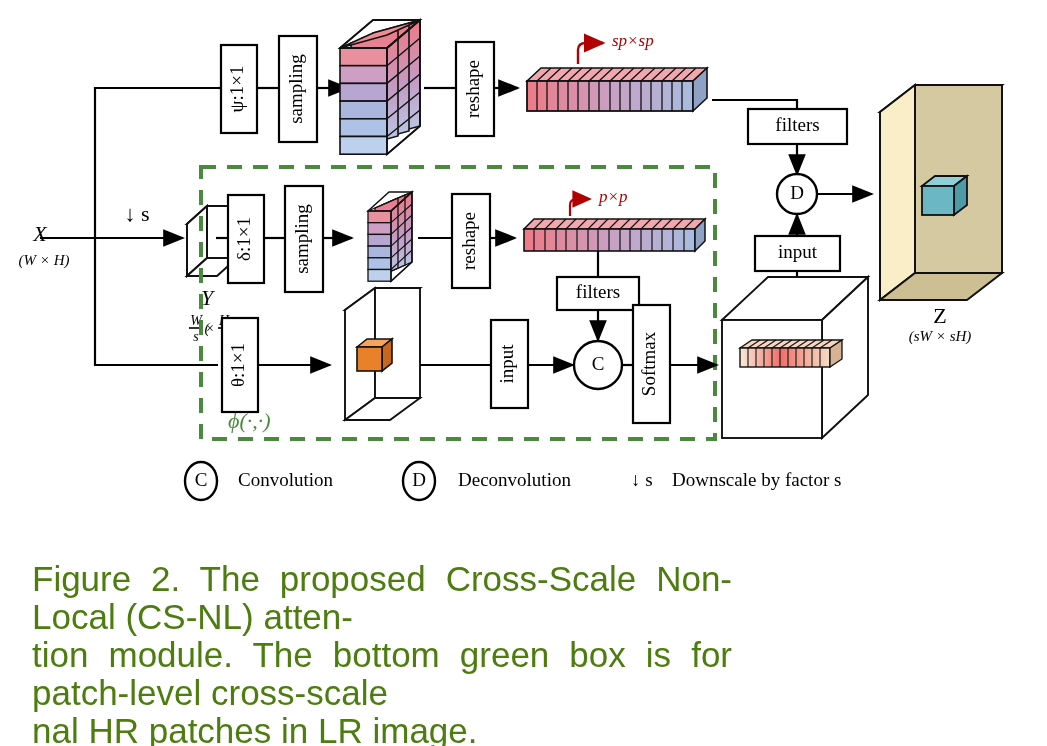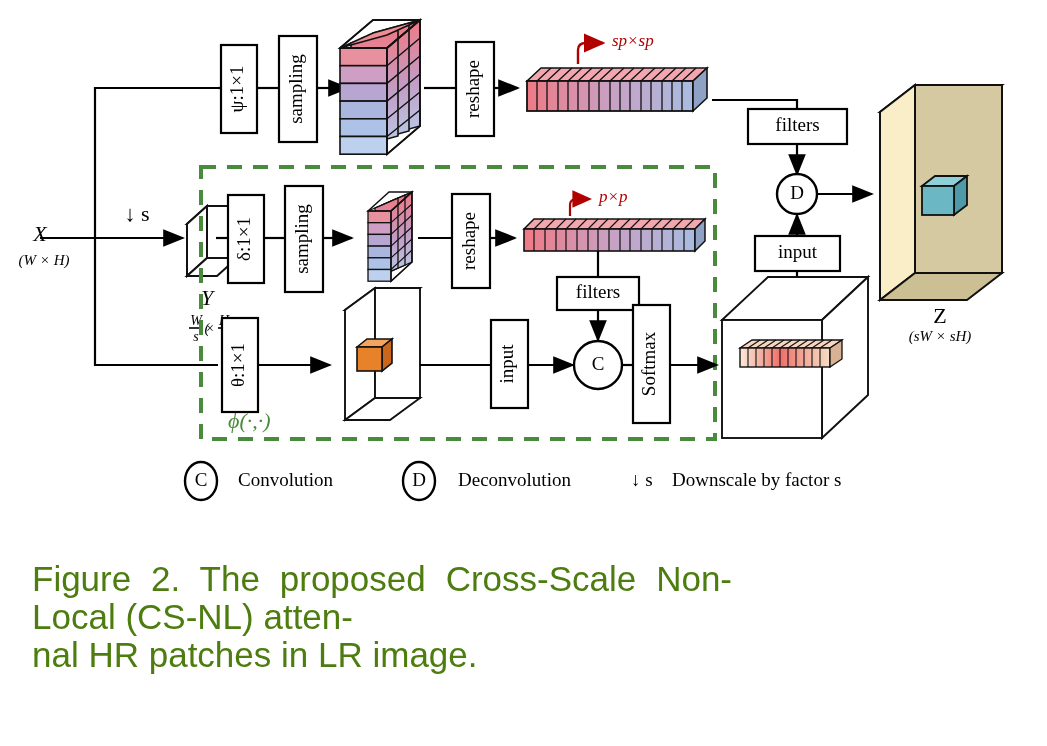--- a/index.html
+++ b/index.html
@@ -264,16 +264,17 @@
     <text x="458" y="482" class="leg">Deconvolution</text>
 
     <text x="631" y="482" class="leg">↓ s</text>
     <text x="672" y="482" class="leg">Downscale by factor s</text>
   </g>
 
 </svg>
 
 <div class="cap">
   <span>Figure 2.  The proposed Cross-Scale Non-Local (CS-NL) atten-</span>
+  <span>tion module.  The bottom green box is for patch-level cross-scale</span>
   <span>nal HR patches in LR image.</span>
 </div>
 
 </div>
 
 </body></html>

